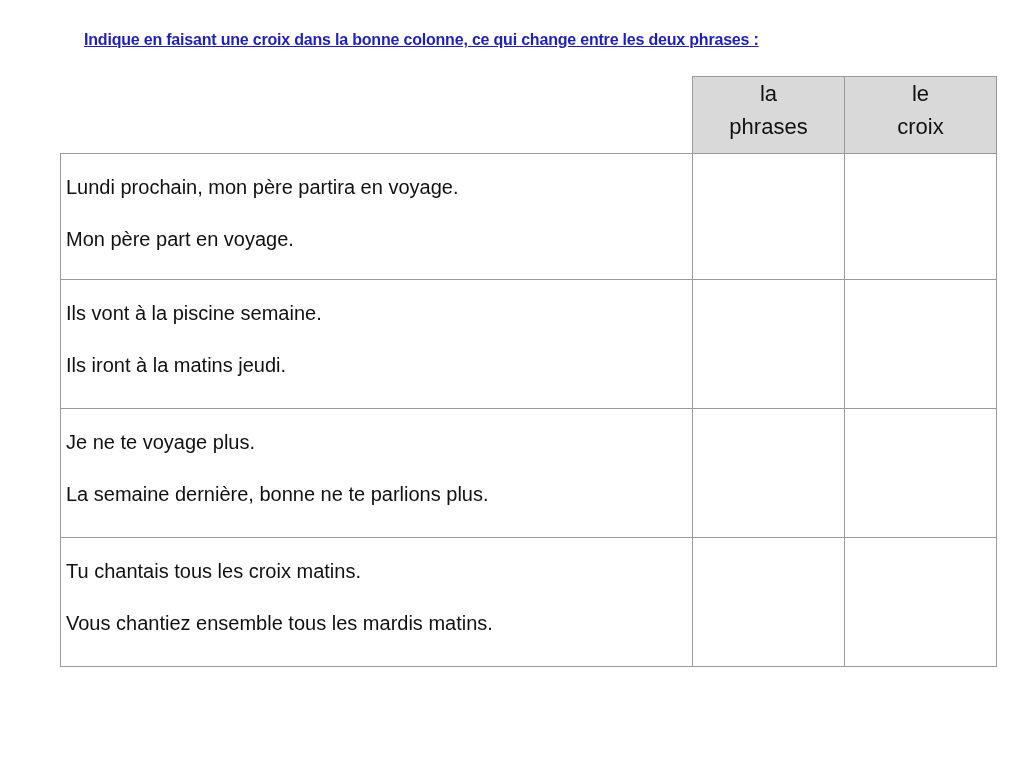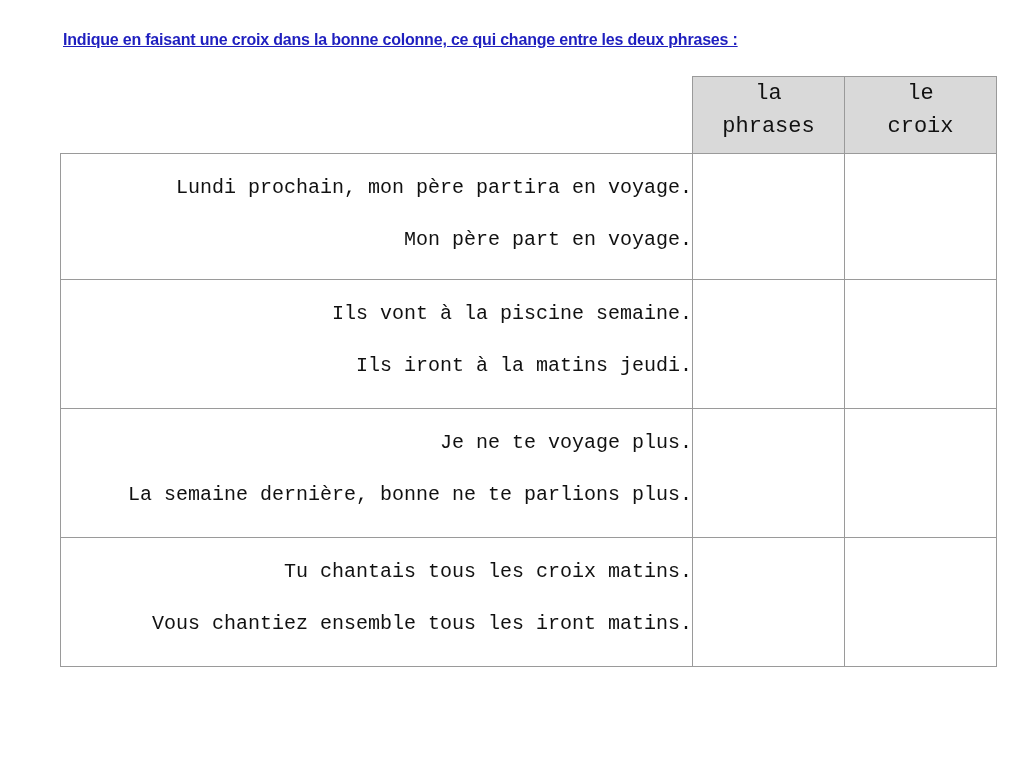--- a/index.html
+++ b/index.html
@@ -1,32 +1,32 @@
 <!DOCTYPE html>
 <html><head>
 <meta charset="utf-8">
 <style>
   html, body { margin:0; padding:0; background:#ffffff; }
   body { width:1024px; height:768px; position:relative; overflow:hidden; font-family:"Liberation Sans", sans-serif; }
   .title {
-    position:absolute; left:63px; top:31px;
+    position:absolute; left:84px; top:31px;
     font-family:"Liberation Sans Narrow","Liberation Sans", sans-serif;
     font-size:16px; font-weight:bold; color:#1f1fbf; text-decoration:underline;
     letter-spacing:-0.2px; white-space:nowrap;
   }
   table.grid {
     position:absolute; left:60px; top:76px;
     border-collapse:collapse;
-    font-family:Liberation Mono, monospace;
+    font-family:Liberation Sans, sans-serif;
   }
   table.grid td { border:1px solid #9a9a9a; padding:0; vertical-align:top; }
   td.blank { border-top:none !important; border-left:none !important; width:631px; height:76px; }
   td.head { background:#d9d9d9; width:151px; height:76px; text-align:center; vertical-align:middle; font-size:22px; color:#111; line-height:33px; }
   td.sent { width:631px; font-size:20px; color:#111; }
-  td.sent .l { display:block; padding-left:5px; white-space:nowrap;text-align:right; }
+  td.sent .l { display:block; padding-left:5px; white-space:nowrap; }
   td.sent .l1 { margin-top:22px; }
   td.sent .l2 { margin-top:29px; }
   td.check { width:151px; }
   tr.r1 td { height:125px; }
   tr.r2 td, tr.r3 td, tr.r4 td { height:128px; }
 </style>
 </head>
 <body>
 
 <div class="title">Indique en faisant une croix dans la bonne colonne, ce qui change entre les deux phrases :</div>
@@ -64,19 +64,19 @@
     <td class="sent">
       <span class="l l1">Je ne te voyage plus.</span>
       <span class="l l2">La semaine dernière, bonne ne te parlions plus.</span>
     </td>
     <td class="check"></td>
     <td class="check"></td>
   </tr>
   <tr class="r4">
     <td class="sent">
       <span class="l l1">Tu chantais tous les croix matins.</span>
-      <span class="l l2">Vous chantiez ensemble tous les iront matins.</span>
+      <span class="l l2">Vous chantiez ensemble tous les mardis matins.</span>
     </td>
     <td class="check"></td>
     <td class="check"></td>
   </tr>
 </tbody>
   </table>
 
 </body></html>

